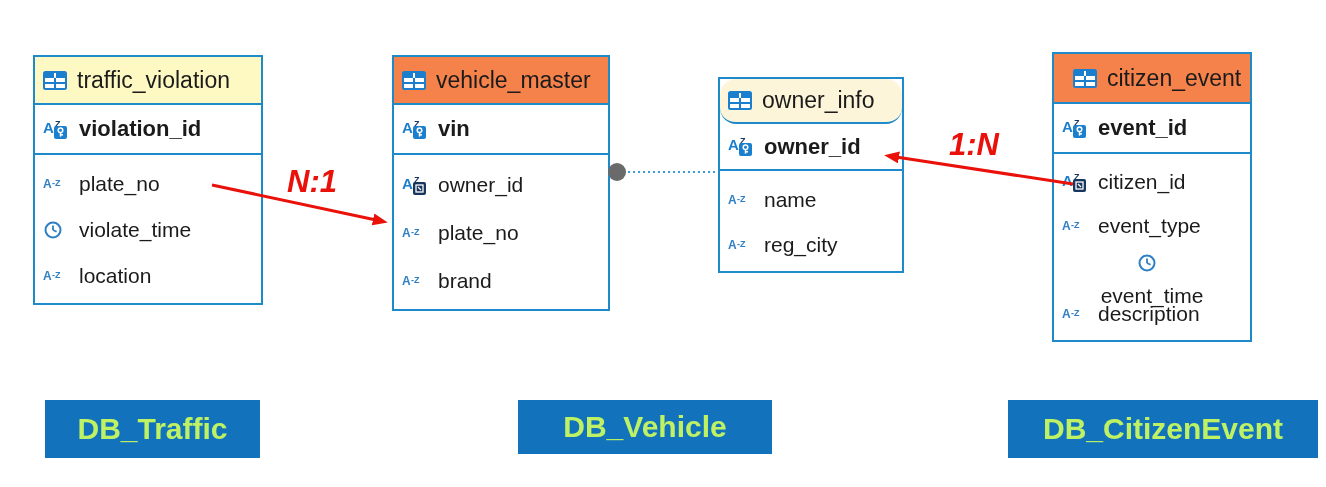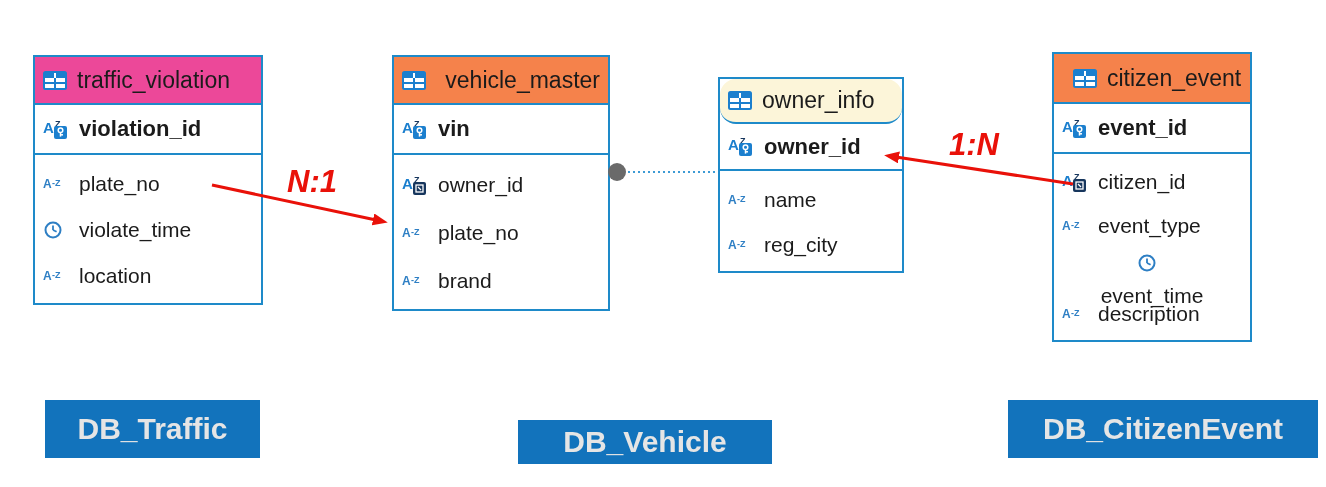--- a/index.html
+++ b/index.html
@@ -37,41 +37,41 @@
   .fields-section{display:flex;flex-direction:column;padding:6px 8px 4px 8px;}
   .col-row{display:flex;align-items:center;gap:6px;}
   .col-name{
     font-size:21px;color:#1b1b1b;white-space:nowrap;
   }
   .col-icon{display:inline-flex;width:30px;flex:0 0 30px;align-items:center;}
   .hdr-icon{display:inline-flex;width:26px;flex:0 0 26px;align-items:center;}
   .db-label{
     position:absolute;
     background:#1273BC;
-    color:#e5e5e5;
+    color:#bef264;
     display:flex;align-items:center;justify-content:center;
     font-size:30px;font-weight:bold;
     white-space:nowrap;
   }
   #overlay{
     position:absolute;left:0;top:0;width:1326px;height:487px;
     pointer-events:none;z-index:10;
   }
   .rel-label{
     font-size:31px;font-weight:bold;font-style:italic;
     fill:#E91109;
   }
 </style>
 </head>
 <body>
 
 <div class="canvas">
   <div id="tables">
       <div class="table-card" style="left: 33px; top: 55px; width: 230px;">
-        <div class="tbl-header" style="background: #ec4899; height: 48px;">
+        <div class="tbl-header" style="background: #fef9c3; height: 48px;">
           <span class="hdr-icon">
             <svg width="24" height="19" viewBox="0 0 24 19">
               <rect x="1" y="1" width="22" height="17" rx="1.5" fill="#fff" stroke="#1B7FCE" stroke-width="2"></rect>
               <rect x="2" y="2" width="20" height="5" fill="#1B7FCE"></rect>
               <line x1="12" y1="2" x2="12" y2="7" stroke="#fff" stroke-width="2"></line>
               <line x1="12" y1="7" x2="12" y2="17" stroke="#1B7FCE" stroke-width="2"></line>
               <line x1="2" y1="12" x2="22" y2="12" stroke="#1B7FCE" stroke-width="2"></line>
             </svg>
           </span>
           <span class="tbl-name">traffic_violation</span>
@@ -114,21 +114,21 @@
               <svg width="26" height="18" viewBox="0 0 26 18">
                 <text x="0" y="13" font-family="Liberation Sans, sans-serif" font-size="12" font-weight="bold" fill="#2E7FC4">A</text>
                 <text x="9" y="11" font-family="Liberation Sans, sans-serif" font-size="9" font-weight="bold" fill="#2E7FC4">-Z</text>
               </svg>
             </span>
             <span class="col-name">location</span>
           </div>
         </div>
       </div>
       <div class="table-card" style="left: 392px; top: 55px; width: 218px;">
-        <div class="tbl-header" style="background: rgb(245, 130, 75); height: 48px; justify-content: space-between;">
+        <div class="tbl-header" style="background: rgb(245, 130, 75); height: 48px;">
           <span class="hdr-icon">
             <svg width="24" height="19" viewBox="0 0 24 19">
               <rect x="1" y="1" width="22" height="17" rx="1.5" fill="#fff" stroke="#1B7FCE" stroke-width="2"></rect>
               <rect x="2" y="2" width="20" height="5" fill="#1B7FCE"></rect>
               <line x1="12" y1="2" x2="12" y2="7" stroke="#fff" stroke-width="2"></line>
               <line x1="12" y1="7" x2="12" y2="17" stroke="#1B7FCE" stroke-width="2"></line>
               <line x1="2" y1="12" x2="22" y2="12" stroke="#1B7FCE" stroke-width="2"></line>
             </svg>
           </span>
           <span class="tbl-name">vehicle_master</span>
@@ -291,21 +291,21 @@
                 <text x="9" y="11" font-family="Liberation Sans, sans-serif" font-size="9" font-weight="bold" fill="#2E7FC4">-Z</text>
               </svg>
             </span>
             <span class="col-name">description</span>
           </div>
         </div>
       </div>
     </div>
   <div id="dblabels">
       <div class="db-label" style="left: 45px; top: 400px; width: 215px; height: 58px;">DB_Traffic</div>
-      <div class="db-label" style="left: 518px; top: 400px; width: 254px; height: 44px; margin-top: 20px;">DB_Vehicle</div>
+      <div class="db-label" style="left: 518px; top: 400px; width: 254px; height: 54px;">DB_Vehicle</div>
       <div class="db-label" style="left: 1008px; top: 400px; width: 310px; height: 58px;">DB_CitizenEvent</div>
     </div>
 
   <svg id="overlay" viewBox="0 0 1326 487">
     <defs>
       <marker id="arrowRed" markerUnits="userSpaceOnUse" markerWidth="16" markerHeight="14" refX="3" refY="6" orient="auto">
         <path d="M0,0 L15,6 L0,12 Z" fill="#E91109"></path>
       </marker>
     </defs>
 

